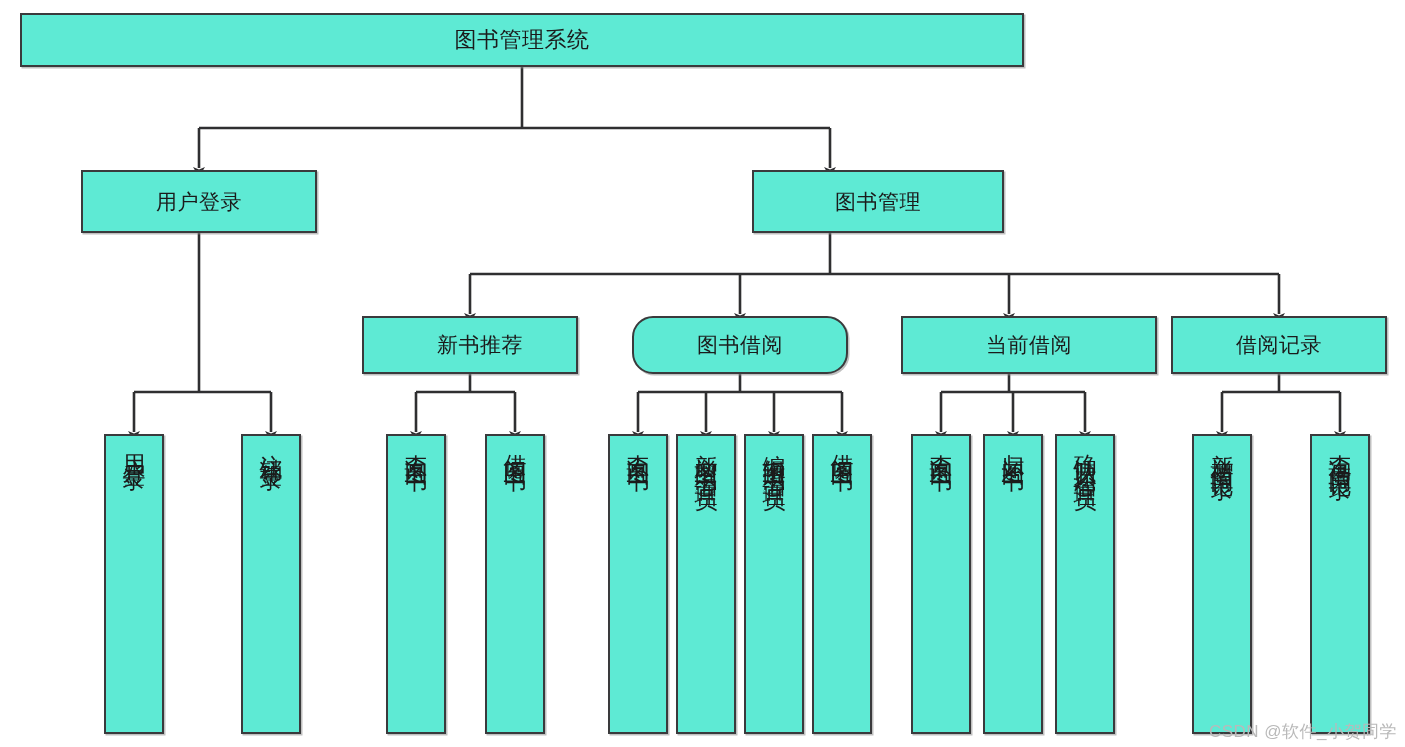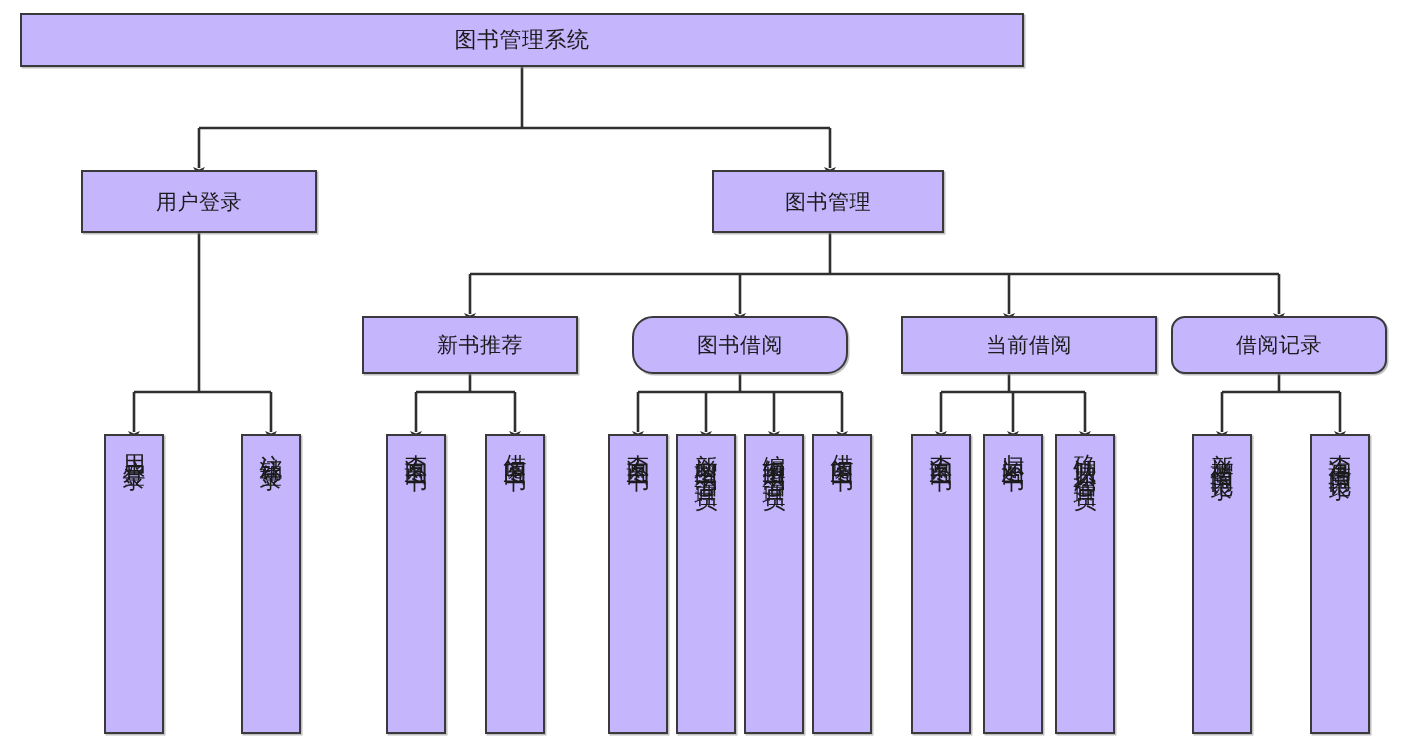--- a/index.html
+++ b/index.html
@@ -19,21 +19,21 @@
     position: absolute;
     left: 0;
     top: 0;
     width: 1405px;
     height: 747px;
     pointer-events: none;
   }
   .node {
     position: absolute;
     box-sizing: border-box;
-    background: #c4b5fd;
+    background: #5eead4;
     border: 2.5px solid #3a3a3c;
     box-shadow: 1.5px 1.5px 0 0 rgba(140,140,140,0.55);
     display: flex;
     align-items: center;
     justify-content: center;
     color: #1b1b1b;
   }
   .node .label {
     display: block;
     text-align: center;
@@ -121,33 +121,33 @@
       </g>
   </svg>
 
   <div id="node-layer">
       <div class="node horiz root" style="left: 20px; top: 13px; width: 1004px; height: 54px;">
         <span class="label">图书管理系统</span>
       </div>
       <div class="node horiz" style="left: 81px; top: 170px; width: 236px; height: 63px;">
         <span class="label">用户登录</span>
       </div>
-      <div class="node horiz" style="left: 712px; top: 170px; width: 232px; height: 63px;">
+      <div class="node horiz" style="left: 752px; top: 170px; width: 252px; height: 63px;">
         <span class="label">图书管理</span>
       </div>
       <div class="node horiz" style="left: 362px; top: 316px; width: 216px; height: 58px; padding-left: 20px;">
         <span class="label">新书推荐</span>
       </div>
       <div class="node horiz" style="left: 632px; top: 316px; width: 216px; height: 58px; border-radius: 21px;">
         <span class="label">图书借阅</span>
       </div>
       <div class="node horiz" style="left: 901px; top: 316px; width: 256px; height: 58px;">
         <span class="label">当前借阅</span>
       </div>
-      <div class="node horiz" style="left: 1171px; top: 316px; width: 216px; height: 58px; border-radius: 14px;">
+      <div class="node horiz" style="left: 1171px; top: 316px; width: 216px; height: 58px;">
         <span class="label">借阅记录</span>
       </div>
       <div class="node vert" style="left: 104px; top: 434px; width: 60px; height: 300px;">
         <span class="label">用户登录</span>
       </div>
       <div class="node vert" style="left: 241px; top: 434px; width: 60px; height: 300px;">
         <span class="label">注销登录</span>
       </div>
       <div class="node vert" style="left: 386px; top: 434px; width: 60px; height: 300px;">
         <span class="label">查询图书</span>
@@ -177,14 +177,15 @@
         <span class="label">确认归还（管理员）</span>
       </div>
       <div class="node vert" style="left: 1192px; top: 434px; width: 60px; height: 300px;">
         <span class="label">新增借阅记录</span>
       </div>
       <div class="node vert" style="left: 1310px; top: 434px; width: 60px; height: 300px;">
         <span class="label">查询借阅记录</span>
       </div>
     </div>
 
+  <div id="watermark">CSDN @软件_小贺同学</div>
 
 </div>
 
 </body></html>

